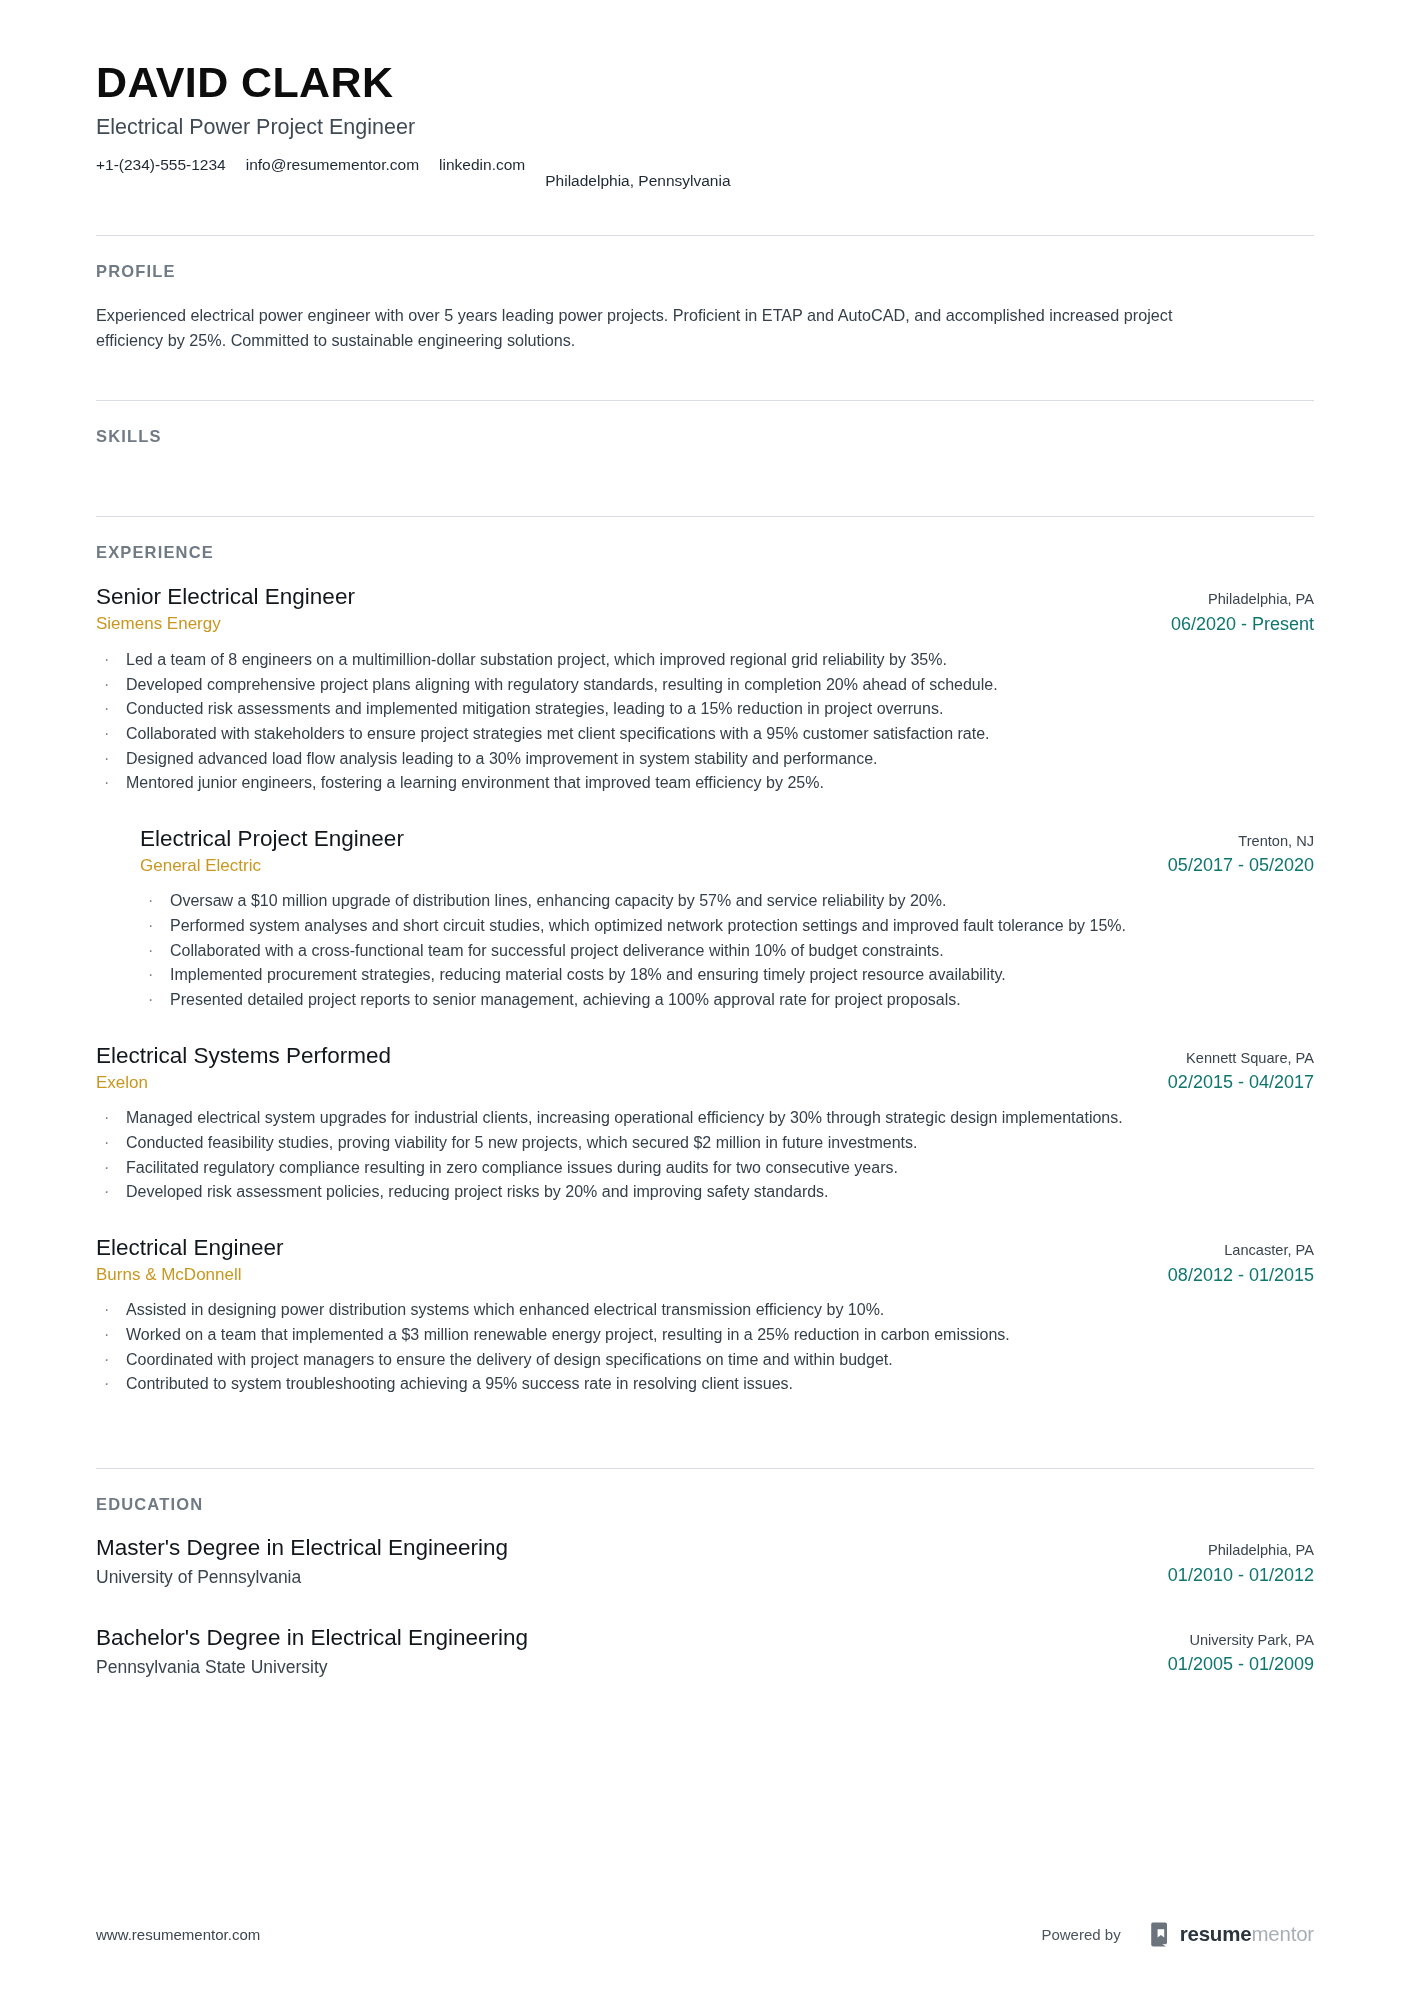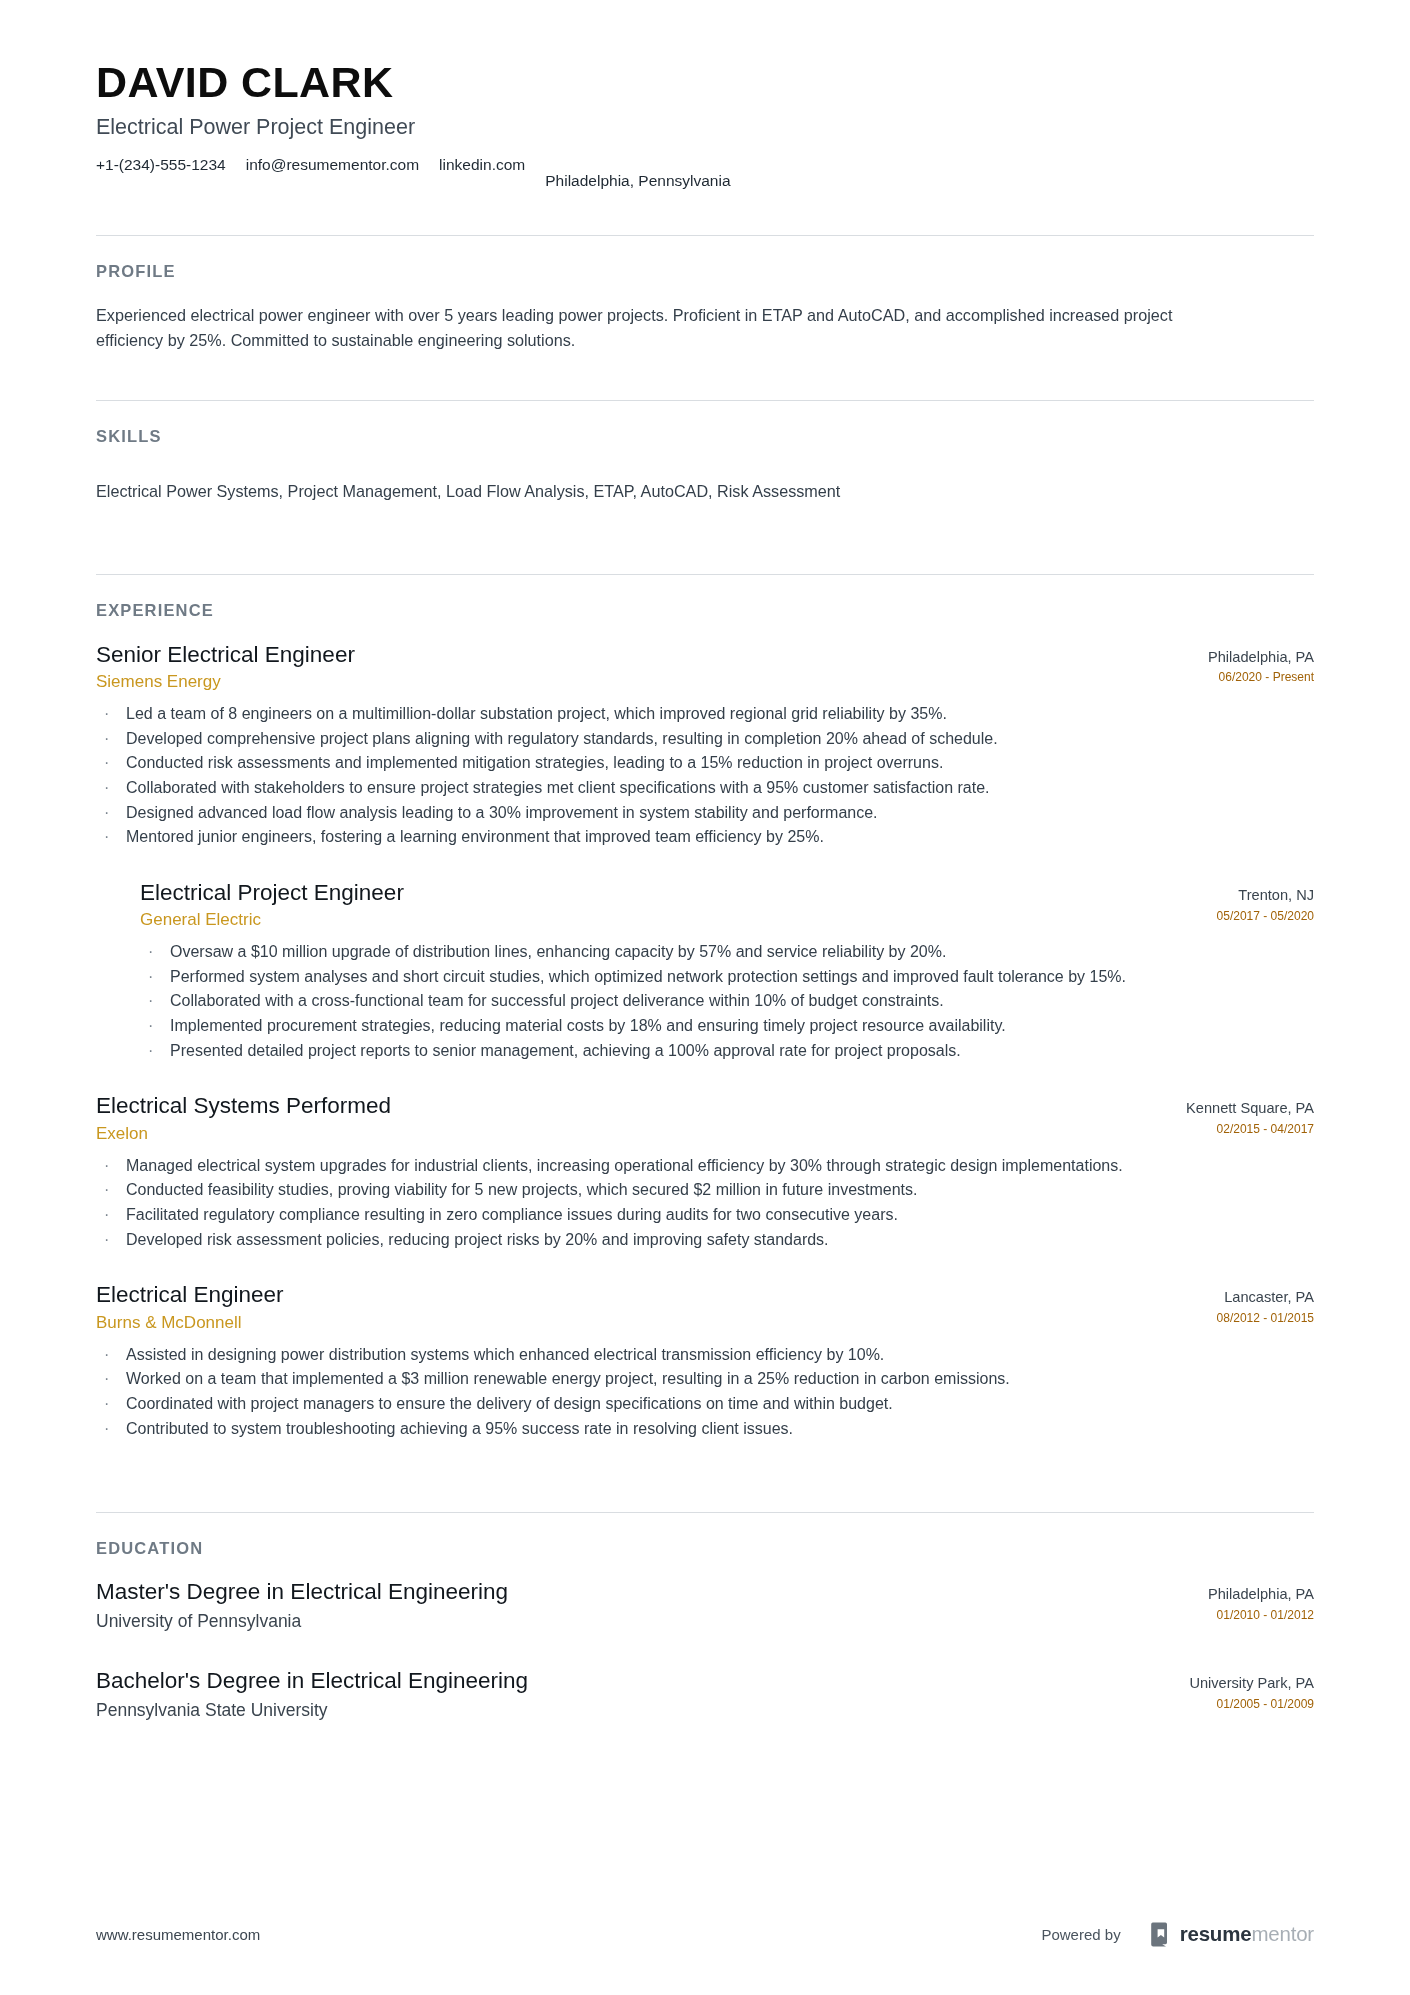--- a/index.html
+++ b/index.html
@@ -138,22 +138,22 @@
     line-height: 1.3;
   }
 
   .meta-location {
     font-size: 14.6px;
     color: #3a444e;
     line-height: 1.55;
     white-space: nowrap;
   }
   .meta-dates {
-    font-size: 12px;
-    color: #a16207;
+    font-size: 18px;
+    color: #0f766e;
     line-height: 1.55;
     white-space: nowrap;
   }
 
   .bullets {
     margin-top: 9px;
     list-style: none;
   }
 
   .bullets li {
@@ -248,21 +248,20 @@
 
     <div class="section sec-profile">
       <div class="rule"></div>
       <div class="section-title" style="margin-top:26px;">PROFILE</div>
       <div class="profile-text">Experienced electrical power engineer with over 5 years leading power projects. Proficient in ETAP and AutoCAD, and accomplished increased project efficiency by 25%. Committed to sustainable engineering solutions.</div>
     </div>
 
     <div class="section sec-skills">
       <div class="rule"></div>
       <div class="section-title" style="margin-top:26px;">SKILLS</div>
-      <div class="skills-text">Electrical Power Systems, Project Management, Load Flow Analysis, ETAP, AutoCAD, Risk Assessment</div>
     </div>
 
     <div class="section sec-experience">
       <div class="rule"></div>
       <div class="section-title" style="margin-top:26px;">EXPERIENCE</div>
 
       <div class="entry">
         <div class="entry-head">
           <div class="entry-left">
             <div class="job-title">Senior Electrical Engineer</div>

